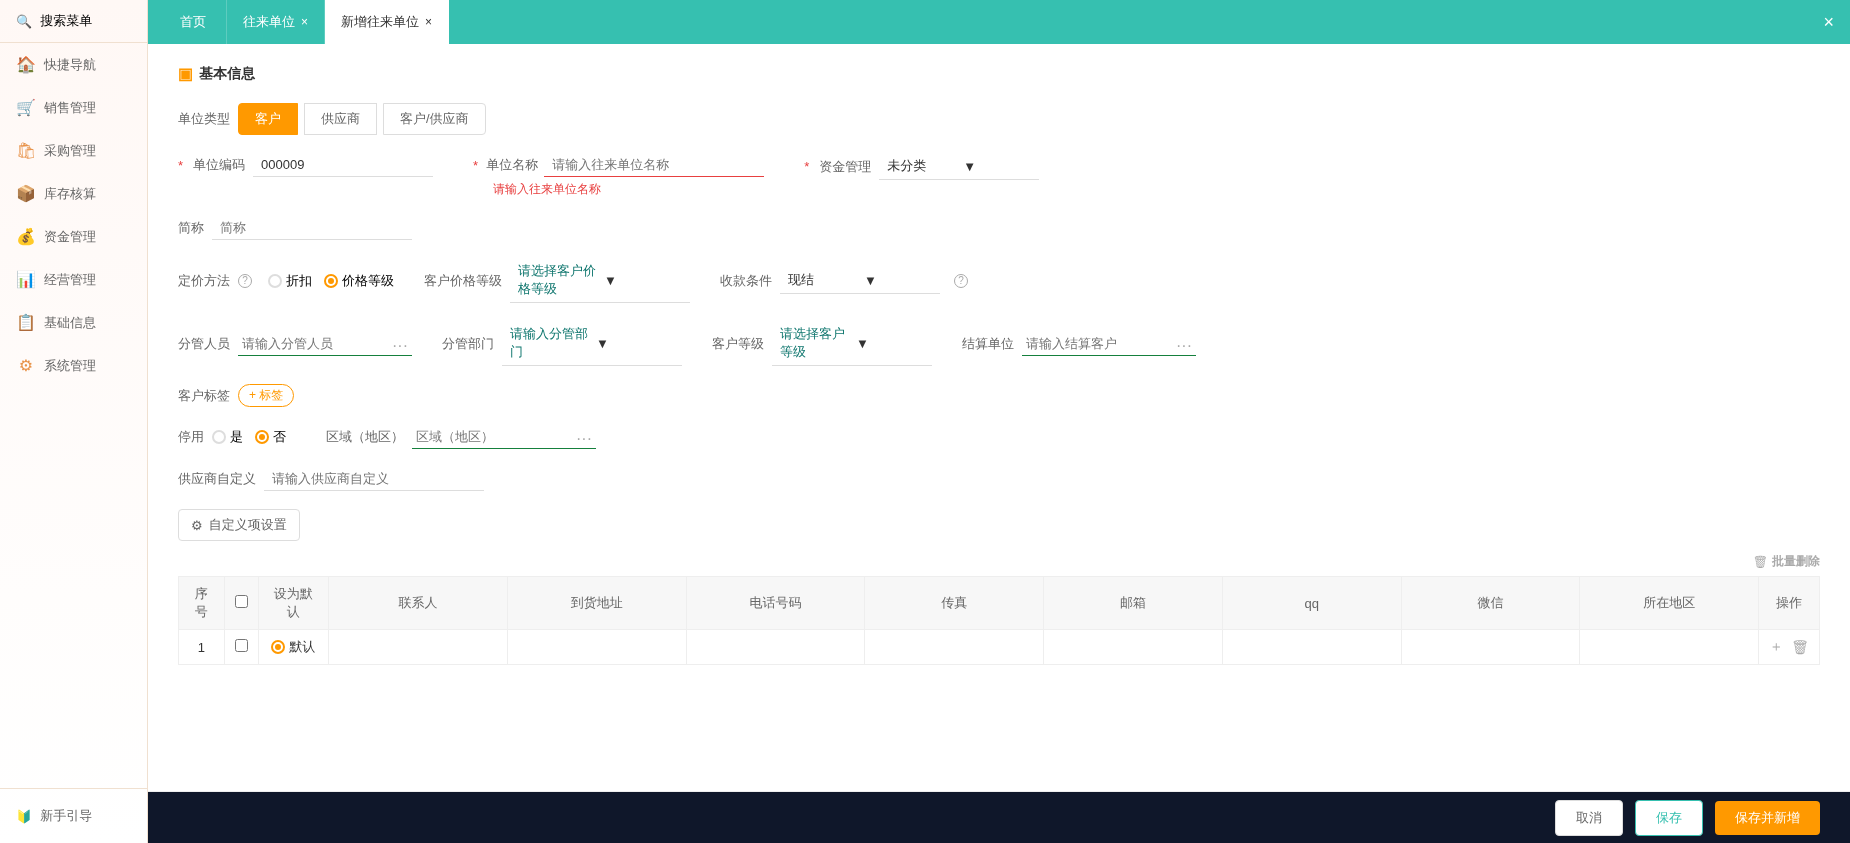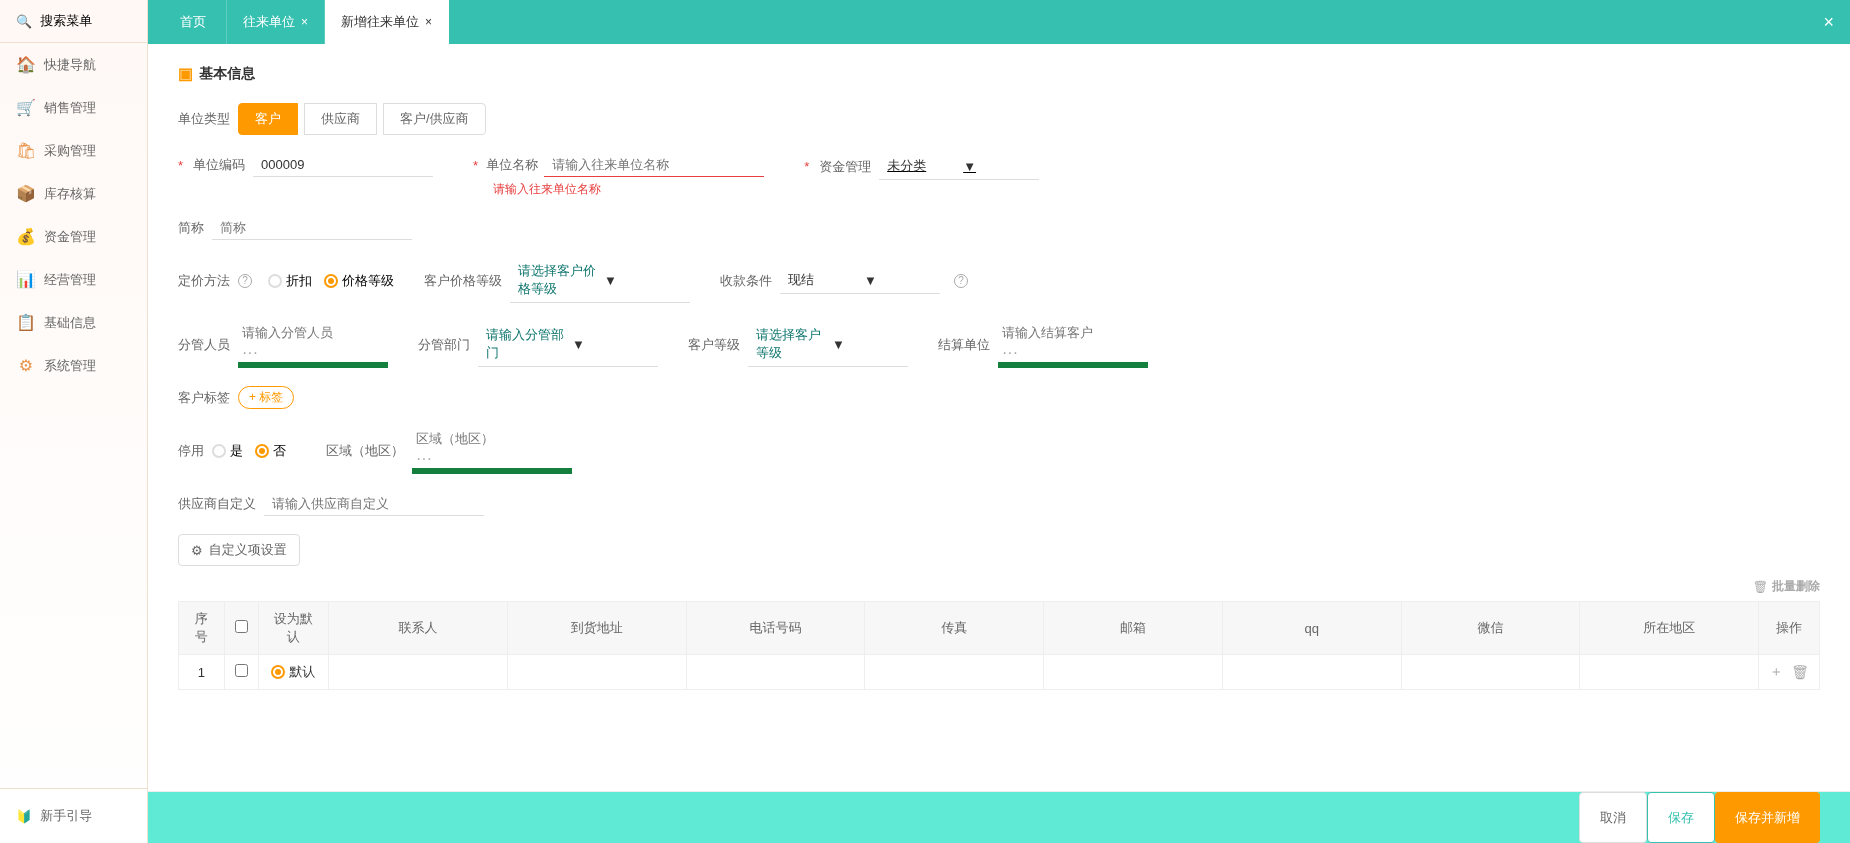--- a/index.html
+++ b/index.html
@@ -226,25 +226,27 @@
       padding: 8px 10px;
       text-align: center;
       border: 1px solid #eee;
       color: #333;
     }
     .data-table td:first-child { color: #333; }
 
     
     .footer {
       height: 52px;
-      background: #5eead4;
+      background: #0f172a;
       border-top: 1px solid #eee;
       display: flex;
+      align-items: center;
       justify-content: flex-end;
       padding: 0 30px;
+      gap: 12px;
     }
     .btn-cancel {
       padding: 8px 20px;
       border: 1px solid #ddd;
       background: #fff;
       color: #666;
       cursor: pointer;
       border-radius: 4px;
       font-size: 13px;
     }
@@ -265,23 +267,22 @@
       cursor: pointer;
       border-radius: 4px;
       font-size: 13px;
     }
 
     .row-actions { display: flex; align-items: center; justify-content: center; gap: 8px; color: #aaa; }
     .row-action-btn { cursor: pointer; font-size: 14px; }
 
     .input-with-more {
       display: flex;
-      align-items: flex-start;
-      border-bottom: 6px solid #15803d;
-      flex-direction: column;
+      align-items: flex-end;
+      border-bottom: 1px solid #15803d;
     }
     .input-with-more input {
       border: none;
       outline: none;
       font-size: 13px;
       padding: 4px 4px;
       min-width: 120px;
       background: transparent;
       color: #aaa;
     }
@@ -388,21 +389,21 @@
         <div style="display:flex; align-items:center; gap:6px;">
           <span class="required">*</span>
           <span class="form-label">单位名称</span>
           <input class="form-input error" type="text" style="width: 220px; border-bottom-color: rgb(232, 64, 64);" placeholder="请输入往来单位名称">
         </div>
         <span class="error-msg" style="margin-left:20px;">请输入往来单位名称</span>
       </div>
       <div class="form-field">
         <span class="required">*</span>
         <span class="form-label">资金管理</span>
-        <div class="select-field" style="width:160px;text-decoration:underline;">
+        <div class="select-field" style="width:160px;">
           <span>未分类</span>
           <span class="select-arrow">▼</span>
         </div>
       </div>
     </div>
 
     <div class="form-row">
       <div class="form-field">
         <span class="form-label">简称</span>
         <input class="form-input" type="text" style="width: 200px;" placeholder="简称">

